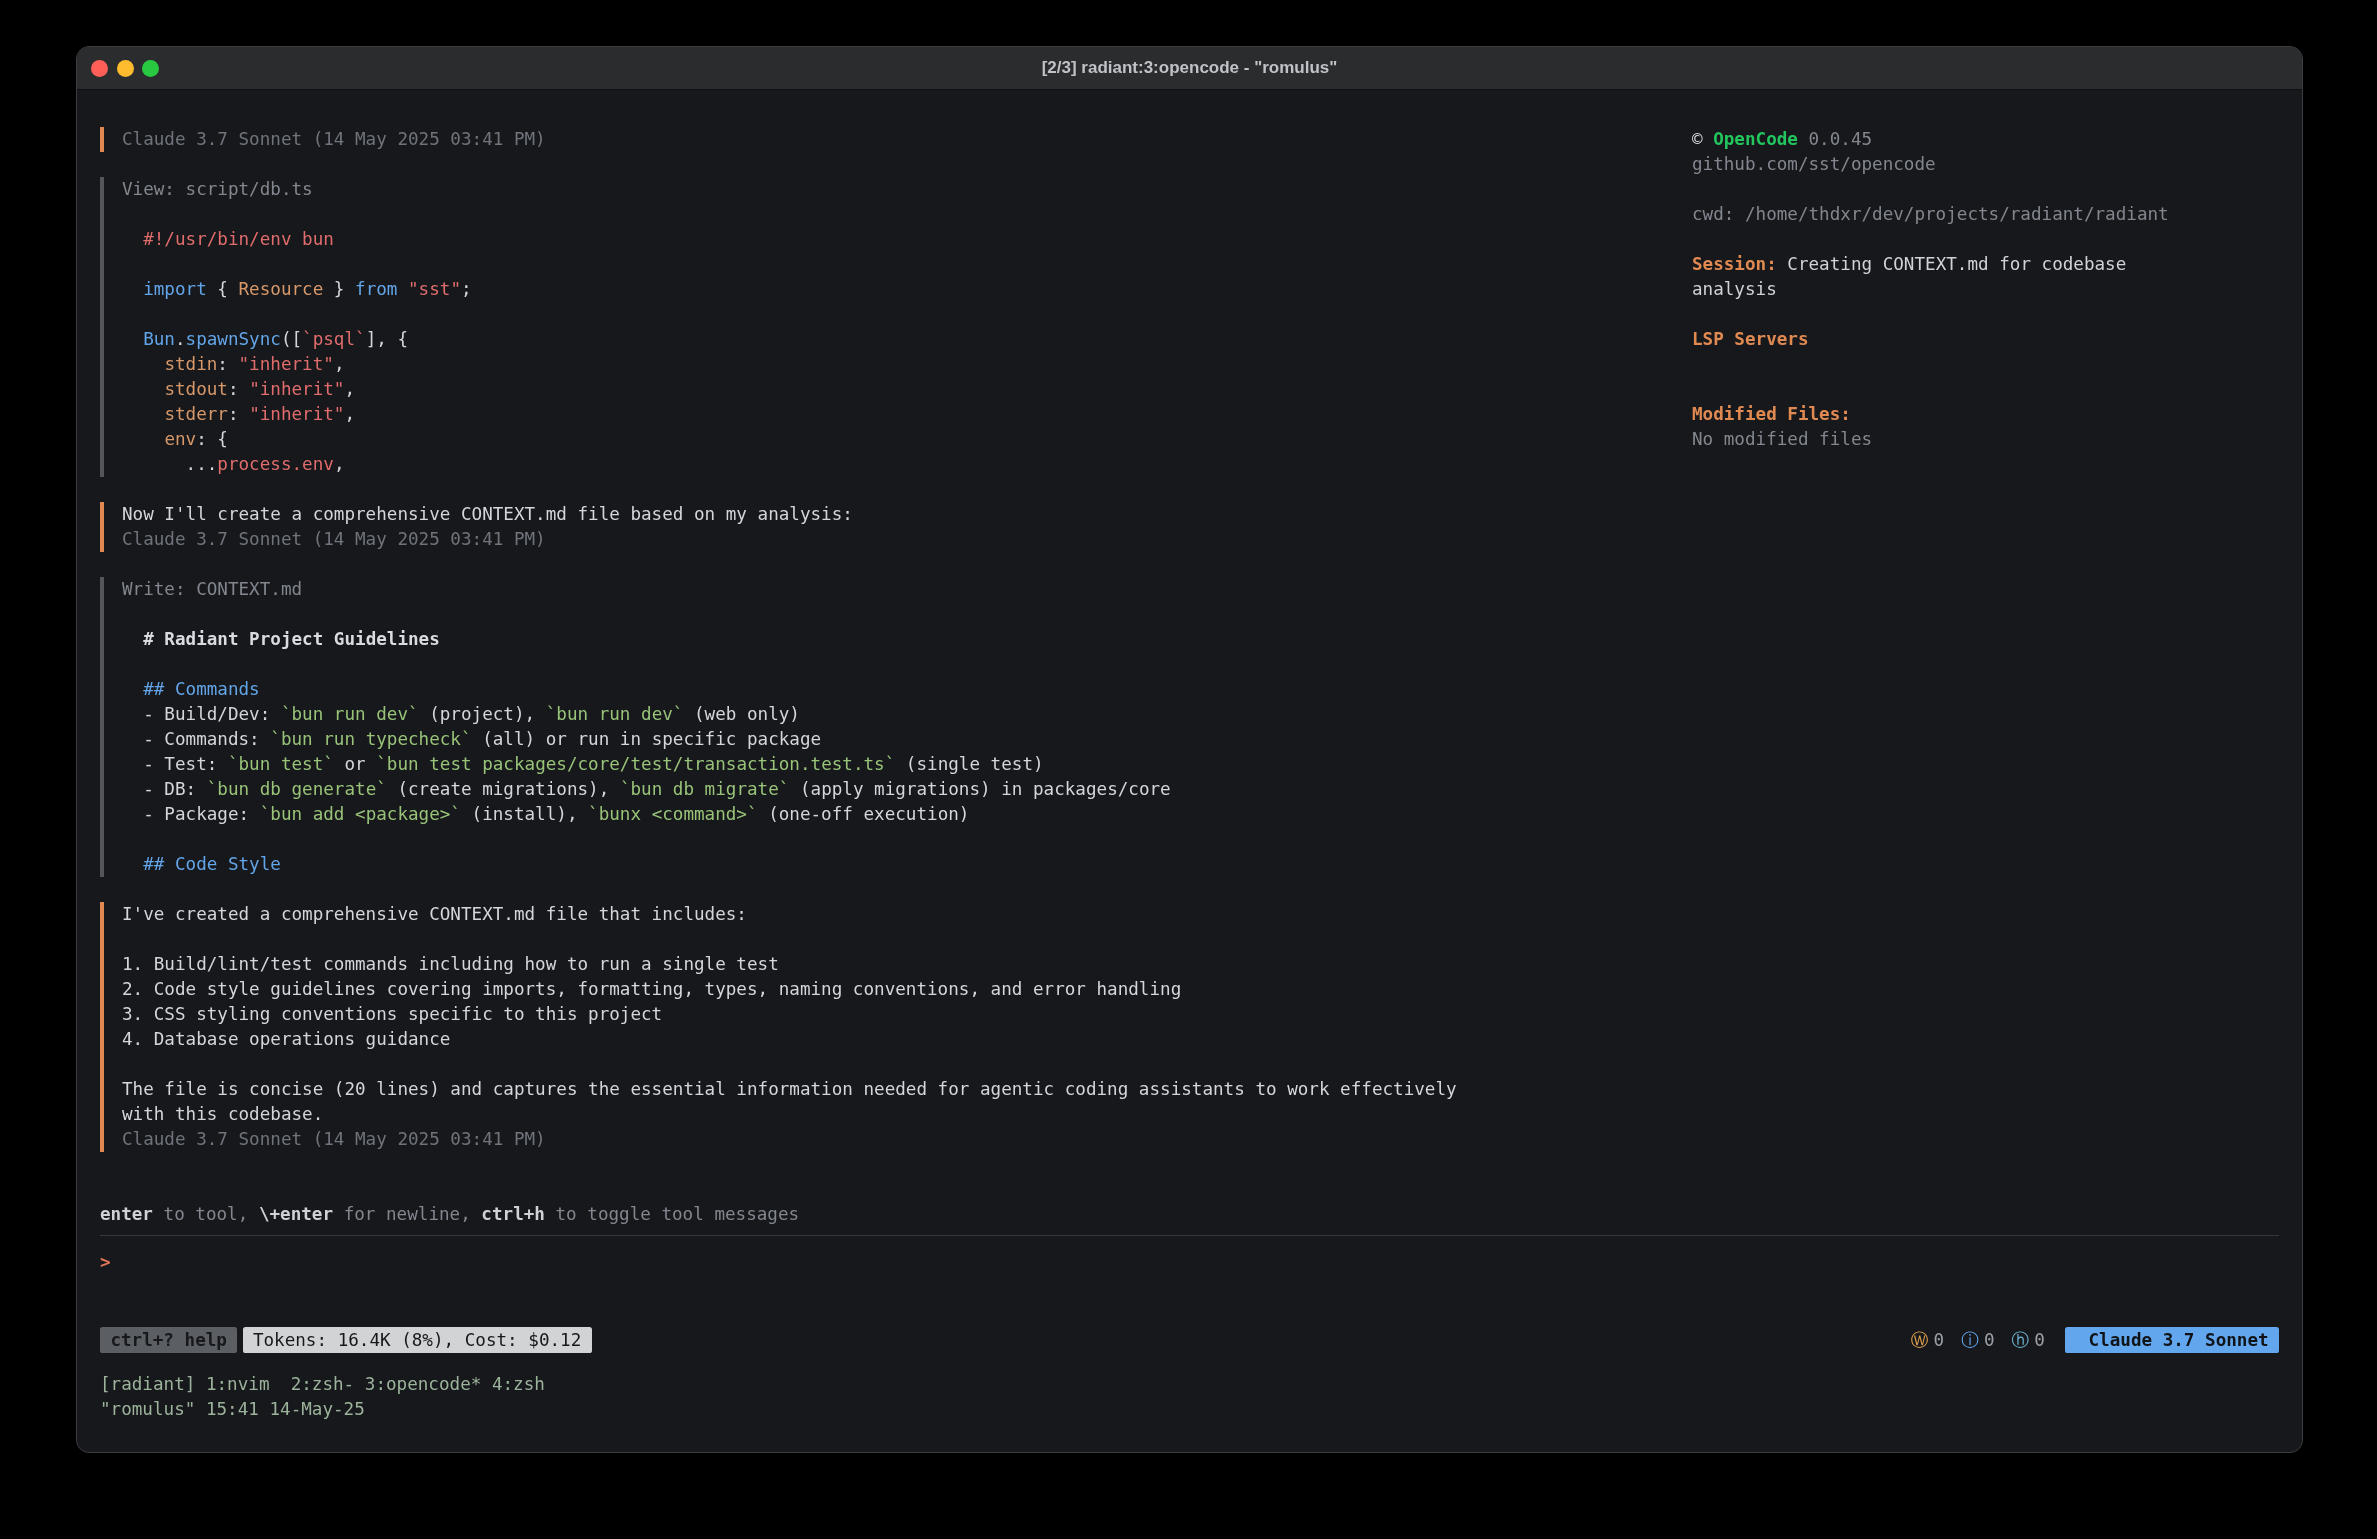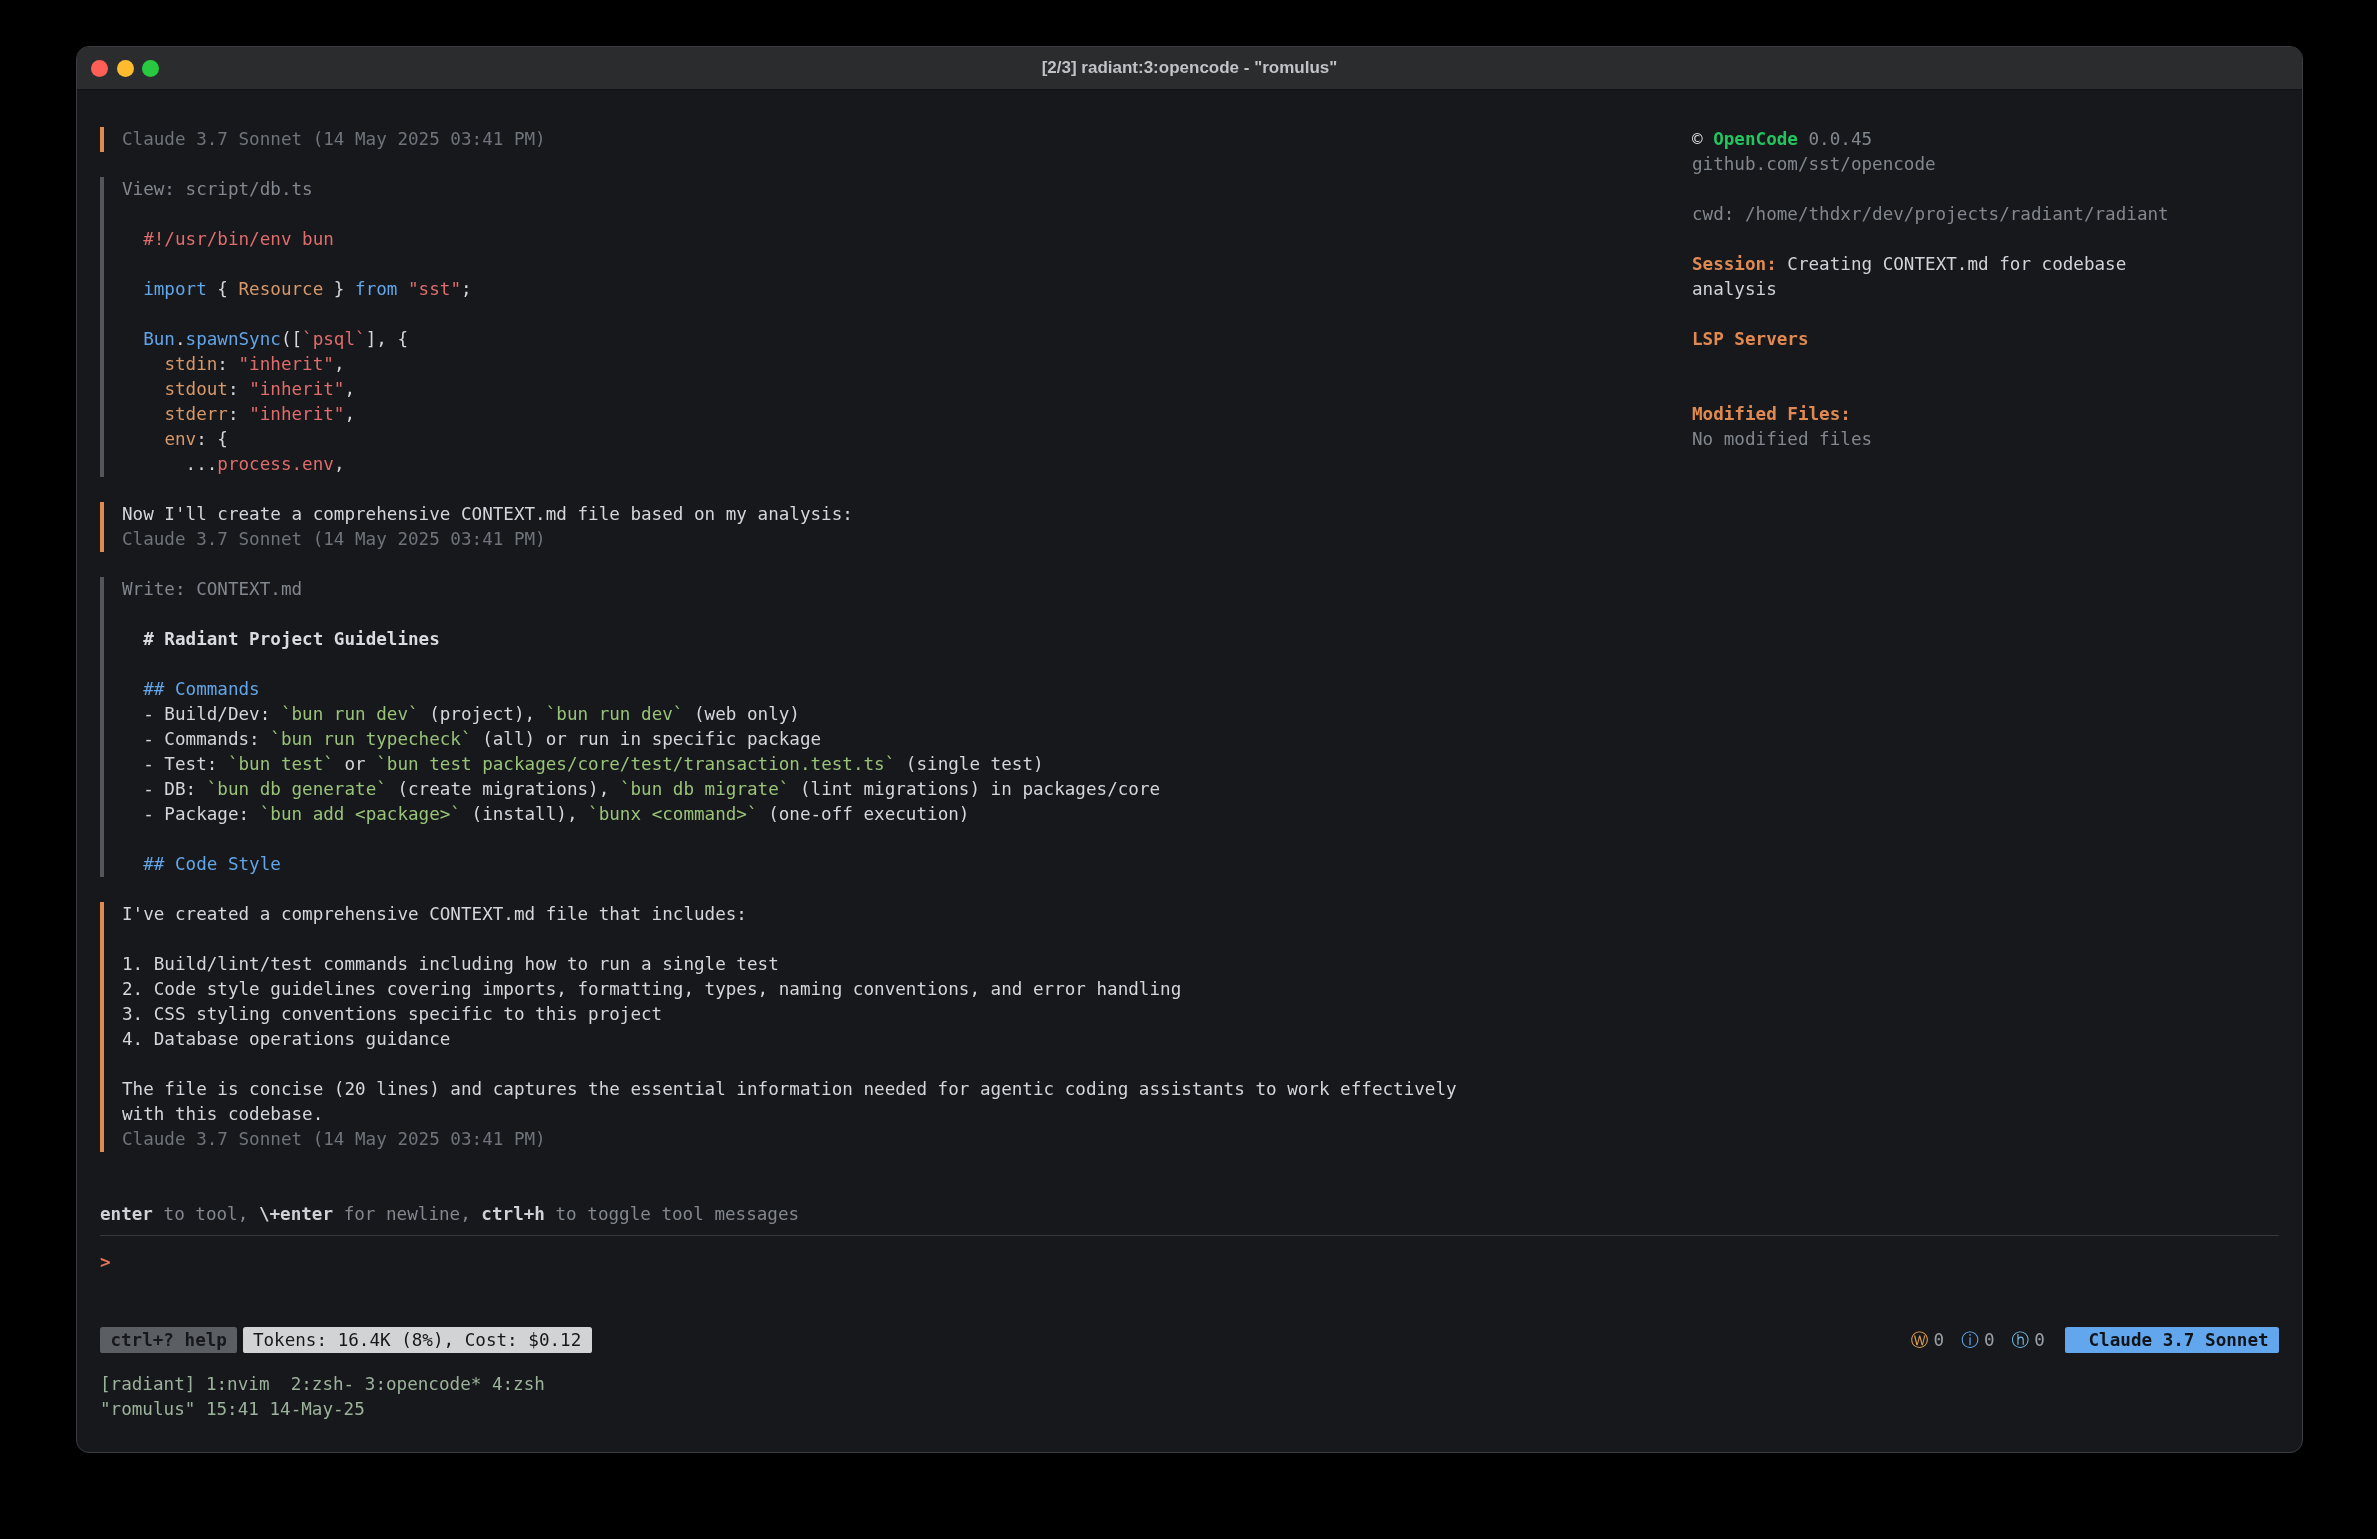--- a/index.html
+++ b/index.html
@@ -107,21 +107,21 @@
             </div>
             <div class="block accent-gray">
               <div class="line"><span class="c-dim">Write: CONTEXT.md</span></div>
               <div class="line">&nbsp;</div>
               <div class="line"><span class="c-fg">  </span><span class="c-bold"># Radiant Project Guidelines</span></div>
               <div class="line">&nbsp;</div>
               <div class="line"><span class="c-fg">  </span><span class="c-blue">## Commands</span></div>
               <div class="line"><span class="c-fg">  - Build/Dev: </span><span class="c-green">`bun run dev`</span><span class="c-fg"> (project), </span><span class="c-green">`bun run dev`</span><span class="c-fg"> (web only)</span></div>
               <div class="line"><span class="c-fg">  - Commands: </span><span class="c-green">`bun run typecheck`</span><span class="c-fg"> (all) or run in specific package</span></div>
               <div class="line"><span class="c-fg">  - Test: </span><span class="c-green">`bun test`</span><span class="c-fg"> or </span><span class="c-green">`bun test packages/core/test/transaction.test.ts`</span><span class="c-fg"> (single test)</span></div>
-              <div class="line"><span class="c-fg">  - DB: </span><span class="c-green">`bun db generate`</span><span class="c-fg"> (create migrations), </span><span class="c-green">`bun db migrate`</span><span class="c-fg"> (lint migrations) in packages/core</span></div>
+              <div class="line"><span class="c-fg">  - DB: </span><span class="c-green">`bun db generate`</span><span class="c-fg"> (create migrations), </span><span class="c-green">`bun db migrate`</span><span class="c-fg"> (apply migrations) in packages/core</span></div>
               <div class="line"><span class="c-fg">  - Package: </span><span class="c-green">`bun add &lt;package&gt;`</span><span class="c-fg"> (install), </span><span class="c-green">`bunx &lt;command&gt;`</span><span class="c-fg"> (one-off execution)</span></div>
               <div class="line">&nbsp;</div>
               <div class="line"><span class="c-fg">  </span><span class="c-blue">## Code Style</span></div>
             </div>
             <div class="block accent-orange">
               <div class="line"><span class="c-fg">I've created a comprehensive CONTEXT.md file that includes:</span></div>
               <div class="line">&nbsp;</div>
               <div class="line"><span class="c-fg">1. Build/lint/test commands including how to run a single test</span></div>
               <div class="line"><span class="c-fg">2. Code style guidelines covering imports, formatting, types, naming conventions, and error handling</span></div>
               <div class="line"><span class="c-fg">3. CSS styling conventions specific to this project</span></div>

